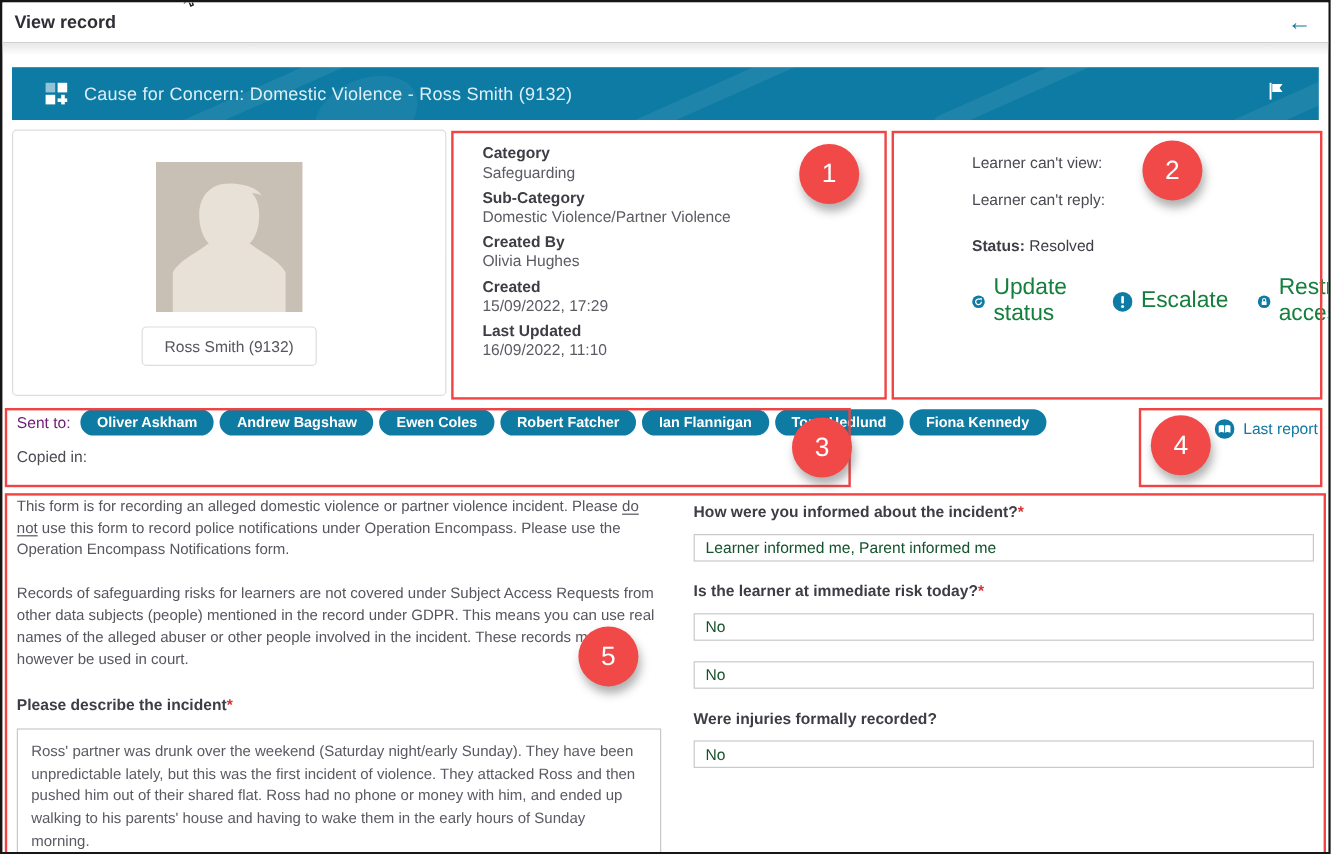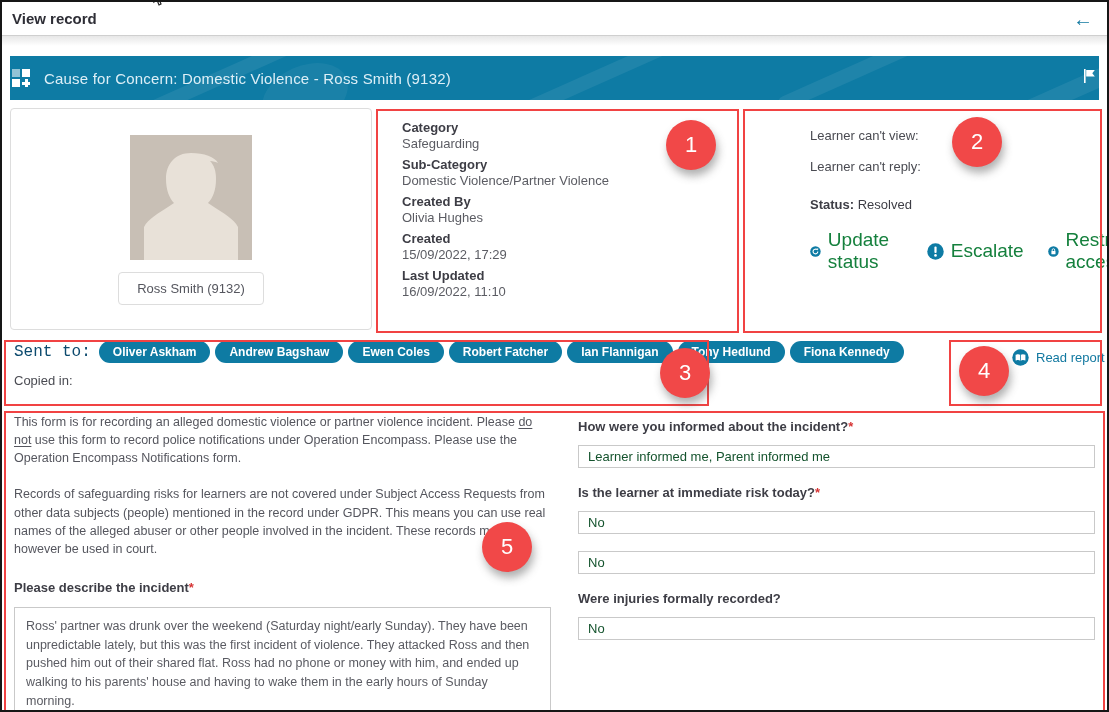--- a/index.html
+++ b/index.html
@@ -11,21 +11,21 @@
   }
   
   .topbar { height:34px; display:flex; align-items:center; padding:0 14px 0 10px;
     border-bottom:1px solid #cfcfcf; background:#fff; }
   .topbar-title { font-size:15px; font-weight:bold; color:#2e2e36; }
   .back-arrow { margin-left:auto; color:#1178a0; font-size:20px; line-height:1; cursor:pointer; }
   .topbar-shadow { height:10px; background:linear-gradient(#e7e7e7, rgba(255,255,255,0)); }
   .cursor-glyph { position:absolute; left:150px; top:-4px; z-index:60; }
   
   .band { position:relative; margin:10px 8px 0; height:44px; background:#0e7ba4;
-    display:flex; align-items:center; padding:0 2px; gap:14px; overflow:hidden; }
+    display:flex; align-items:center; padding:0 28px; gap:14px; overflow:hidden; }
   .band-title { color:#ddeff7; font-size:15px; letter-spacing:.2px; position:relative; z-index:2; }
   .stripe { position:absolute; background:rgba(255,255,255,0.07); border-radius:20px; height:14px; transform:rotate(-24deg); }
   .s1 { width:220px; left:120px; top:6px; } .s2 { width:300px; left:420px; top:22px; }
   .s3 { width:200px; left:760px; top:2px; } .s4 { width:260px; left:930px; top:26px; height:18px; }
   .s5 { width:90px; height:60px; border-radius:50%; left:250px; top:10px; background:rgba(255,255,255,0.05);}
   .grid-icon { position:relative; z-index:2; width:18px; height:18px; display:grid;
     grid-template-columns:8px 8px; grid-template-rows:8px 8px; gap:2px; }
   .grid-icon .c1 { background:rgba(255,255,255,.55); } .grid-icon .c2 { background:#fff; }
   .grid-icon .c3 { background:#fff; }
   .grid-icon .plus { position:relative; }
@@ -47,21 +47,21 @@
   .acc-row { display:flex; align-items:center; height:26px; margin-bottom:5px; }
   .acc-row .lbl { font-size:13px; color:#4a4b52; }
   .acc-row .ic { margin-left:auto; }
   .status-line { margin-top:18px; font-size:13px; color:#3d3d45; }
   .status-line b { font-weight:bold; }
   .actions { margin-top:17px; display:flex; gap:24px; }
   .action { display:flex; align-items:center; gap:7px; color:#15803d; font-size:19px; cursor:pointer; }
   
   .sent-row { margin:9px 8px 0; padding-left:4px; min-height:64px; }
   .sent-line { display:flex; align-items:center; gap:5px; }
-  .sent-lbl { font-size:16px; color:#0c4a6e; margin-right:3px;font-family:Liberation Mono, monospace; }
+  .sent-lbl { font-size:13px; color:#701a75; margin-right:3px; }
   .chip { background:#0e7ba3; color:#fff; font-size:12px; font-weight:bold;
     padding:4px 14px; border-radius:12px; white-space:nowrap; cursor:pointer; }
   .copied-line { margin-top:10px; font-size:13px; color:#4a4b52; }
   .read-report { position:absolute; left:1010px; top:347px; display:flex; align-items:center;
     gap:7px; color:#1178a0; font-size:13px; cursor:pointer; z-index:5; }
   
   .form-row { margin:8px 12px 0; display:flex; gap:26px; }
   .form-left { width:538px; }
   .form-right { flex:1; }
   .para { font-size:12.5px; color:#55565e; line-height:1.45; }
@@ -230,21 +230,21 @@
     </div>
     <div class="copied-line">Copied in:</div>
   </div>
 
   <span class="read-report">
     <svg width="17" height="17" viewBox="0 0 17 17">
       <circle cx="8.5" cy="8.5" r="8.2" fill="#0e7ba4"></circle>
       <path d="M3.6 5.8 C5.6 4.9 7.1 5 8.5 6 C9.9 5 11.4 4.9 13.4 5.8 V11.6 C11.4 10.8 9.9 10.9 8.5 11.9 C7.1 10.9 5.6 10.8 3.6 11.6 Z" fill="#fff"></path>
       <line x1="8.5" y1="6" x2="8.5" y2="11.9" stroke="#0e7ba4" stroke-width="0.8"></line>
     </svg>
-    <span>Read report</span>
+    <span>Last report</span>
   </span>
 
   <div class="form-row">
     <div class="form-left">
       <p class="para"><span>This form is for recording an alleged domestic violence or partner violence incident. Please </span><u>do not</u><span> use this form to record police notifications under Operation Encompass. Please use the Operation Encompass Notifications form.</span></p>
       <p class="para">Records of safeguarding risks for learners are not covered under Subject Access Requests from other data subjects (people) mentioned in the record under GDPR. This means you can use real names of the alleged abuser or other people involved in the incident. These records may however be used in court.</p>
       <div class="q-label incident-label">
         <span>Please describe the incident</span><span class="req">*</span>
       </div>
       <div class="textbox">Ross' partner was drunk over the weekend (Saturday night/early Sunday). They have been unpredictable lately, but this was the first incident of violence. They attacked Ross and then pushed him out of their shared flat. Ross had no phone or money with him, and ended up walking to his parents' house and having to wake them in the early hours of Sunday morning.

